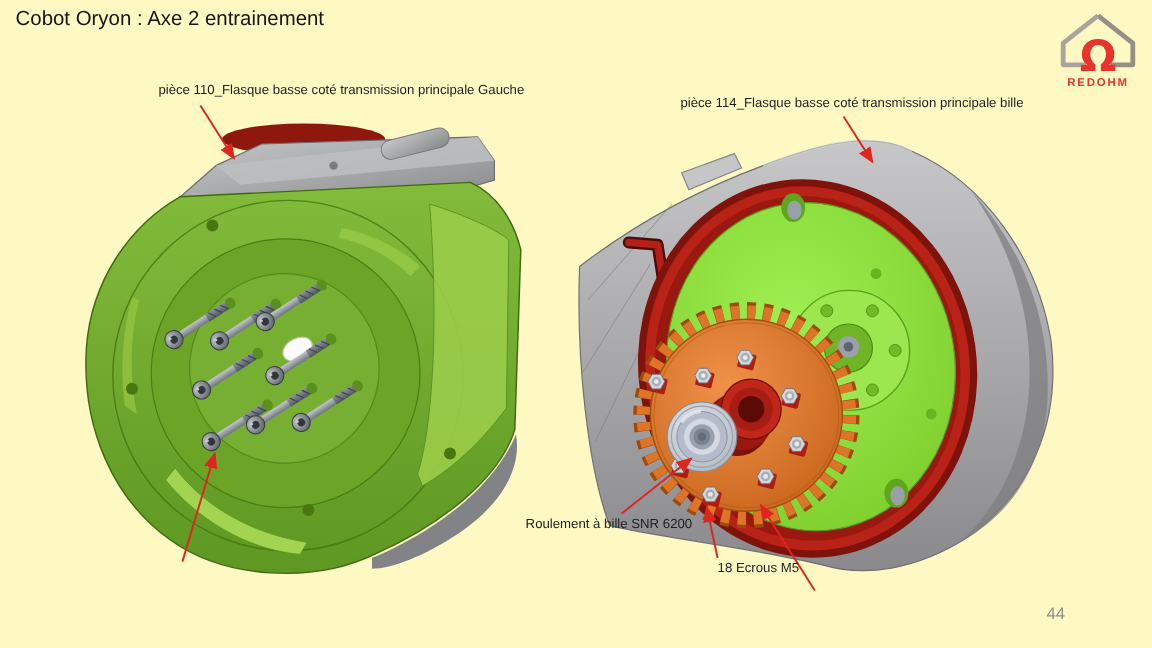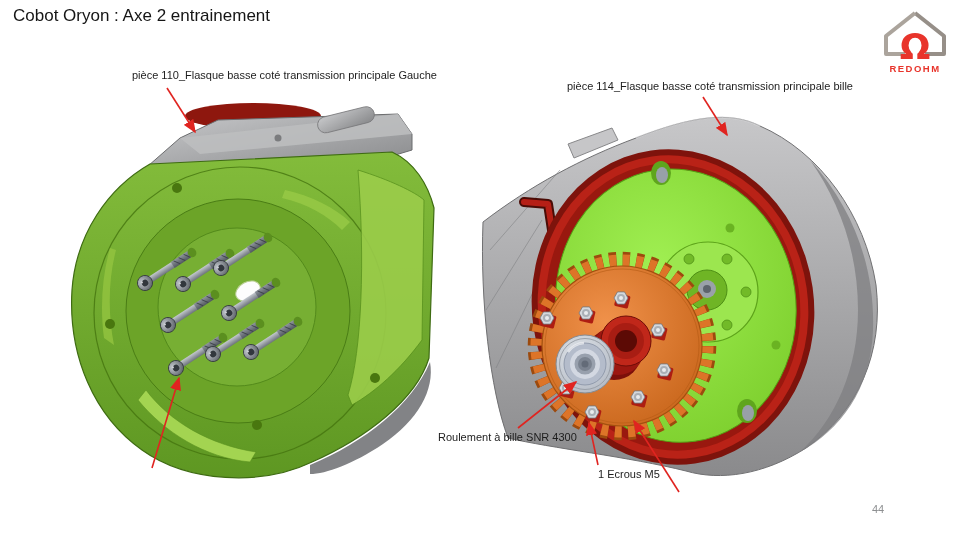--- a/index.html
+++ b/index.html
@@ -1,20 +1,20 @@
 <!DOCTYPE html>
 <html><head>
 <meta charset="utf-8">
 <style>
   html,body{margin:0;padding:0;background:#e8e8e8;}
-  .slide{position:relative;width:960px;height:540px;background:#ffffff;overflow:hidden;
+  .slide{position:relative;width:960px;height:540px;background:#fef9c3;overflow:hidden;
          font-family:"Liberation Sans",sans-serif;color:#1d1d1d;}
   .title{position:absolute;left:13px;top:6px;font-size:17px;color:#151515;}
   .ann{position:absolute;font-size:11px;color:#1d1d1d;white-space:pre;padding-left:36px;}
-  .page-num{position:absolute;left:872px;top:503px;font-size:11px;color:#8d8f91;}
+  .page-num{position:absolute;left:872px;top:503px;font-size:14px;color:#8d8f91;}
   .asm{position:absolute;}
   .overlay{position:absolute;left:0;top:0;pointer-events:none;}
   .logo{position:absolute;left:882px;top:9px;}
 </style>
 </head>
 <body>
 
 <div class="slide">
 
   <div class="title">Cobot Oryon : Axe 2 entrainement</div>
@@ -229,17 +229,17 @@
     <line x1="167" y1="88" x2="195" y2="132" stroke="#e02420" stroke-width="1.6" marker-end="url(#ah)"></line>
     <line x1="703" y1="97" x2="727" y2="135" stroke="#e02420" stroke-width="1.6" marker-end="url(#ah)"></line>
     <line x1="152" y1="468" x2="179" y2="378" stroke="#e02420" stroke-width="1.6" marker-end="url(#ah)"></line>
     <line x1="518" y1="428" x2="576" y2="382" stroke="#e02420" stroke-width="1.6" marker-end="url(#ah)"></line>
     <line x1="598" y1="465" x2="589" y2="423" stroke="#e02420" stroke-width="1.6" marker-end="url(#ah)"></line>
     <line x1="679" y1="492" x2="634" y2="421" stroke="#e02420" stroke-width="1.6" marker-end="url(#ah)"></line>
   </svg>
 
   <div class="ann" style="left:96px;top:69px;">pièce 110_Flasque basse coté transmission principale Gauche</div>
   <div class="ann" style="left:531px;top:80px;">pièce 114_Flasque basse coté transmission principale bille</div>
-  <div class="ann" style="left:402px;top:431px;">Roulement à bille SNR 4300</div>
-  <div class="ann" style="left:562px;top:468px;">1 Ecrous M5</div>
+  <div class="ann" style="left:402px;top:431px;">Roulement à bille SNR 6200</div>
+  <div class="ann" style="left:562px;top:468px;">18 Ecrous M5</div>
 
   <div class="page-num">44</div>
 </div>
 
 </body></html>

